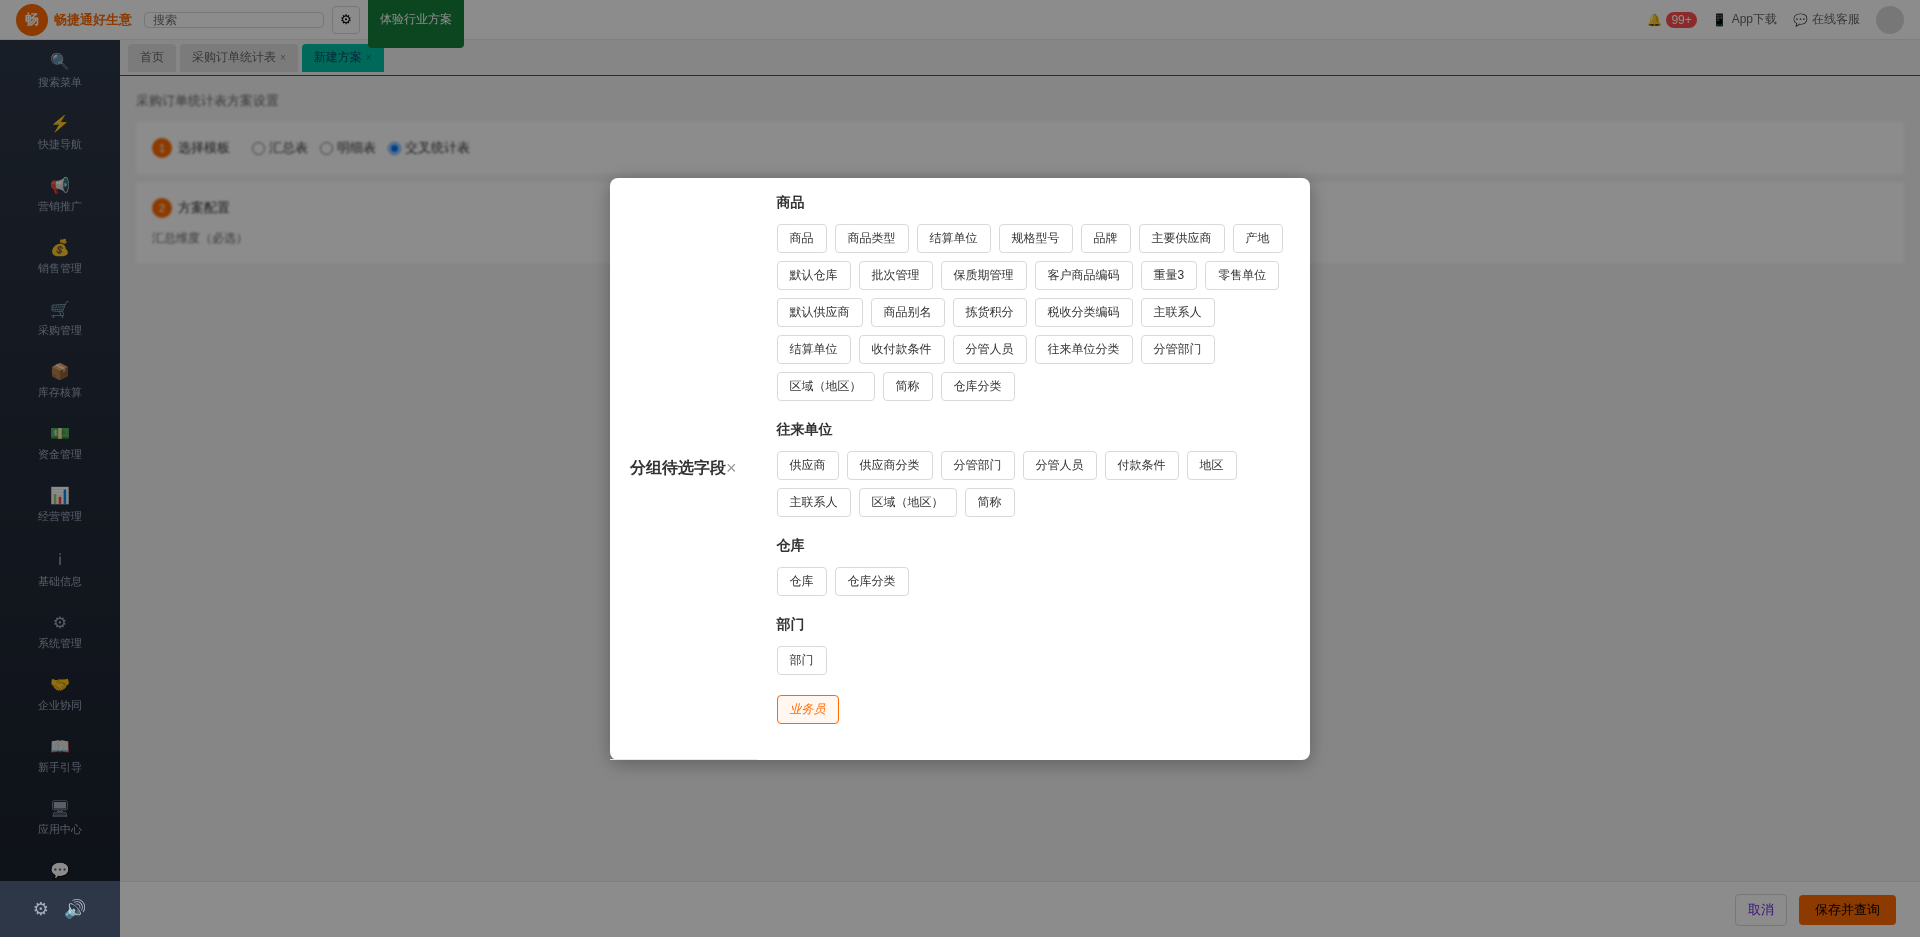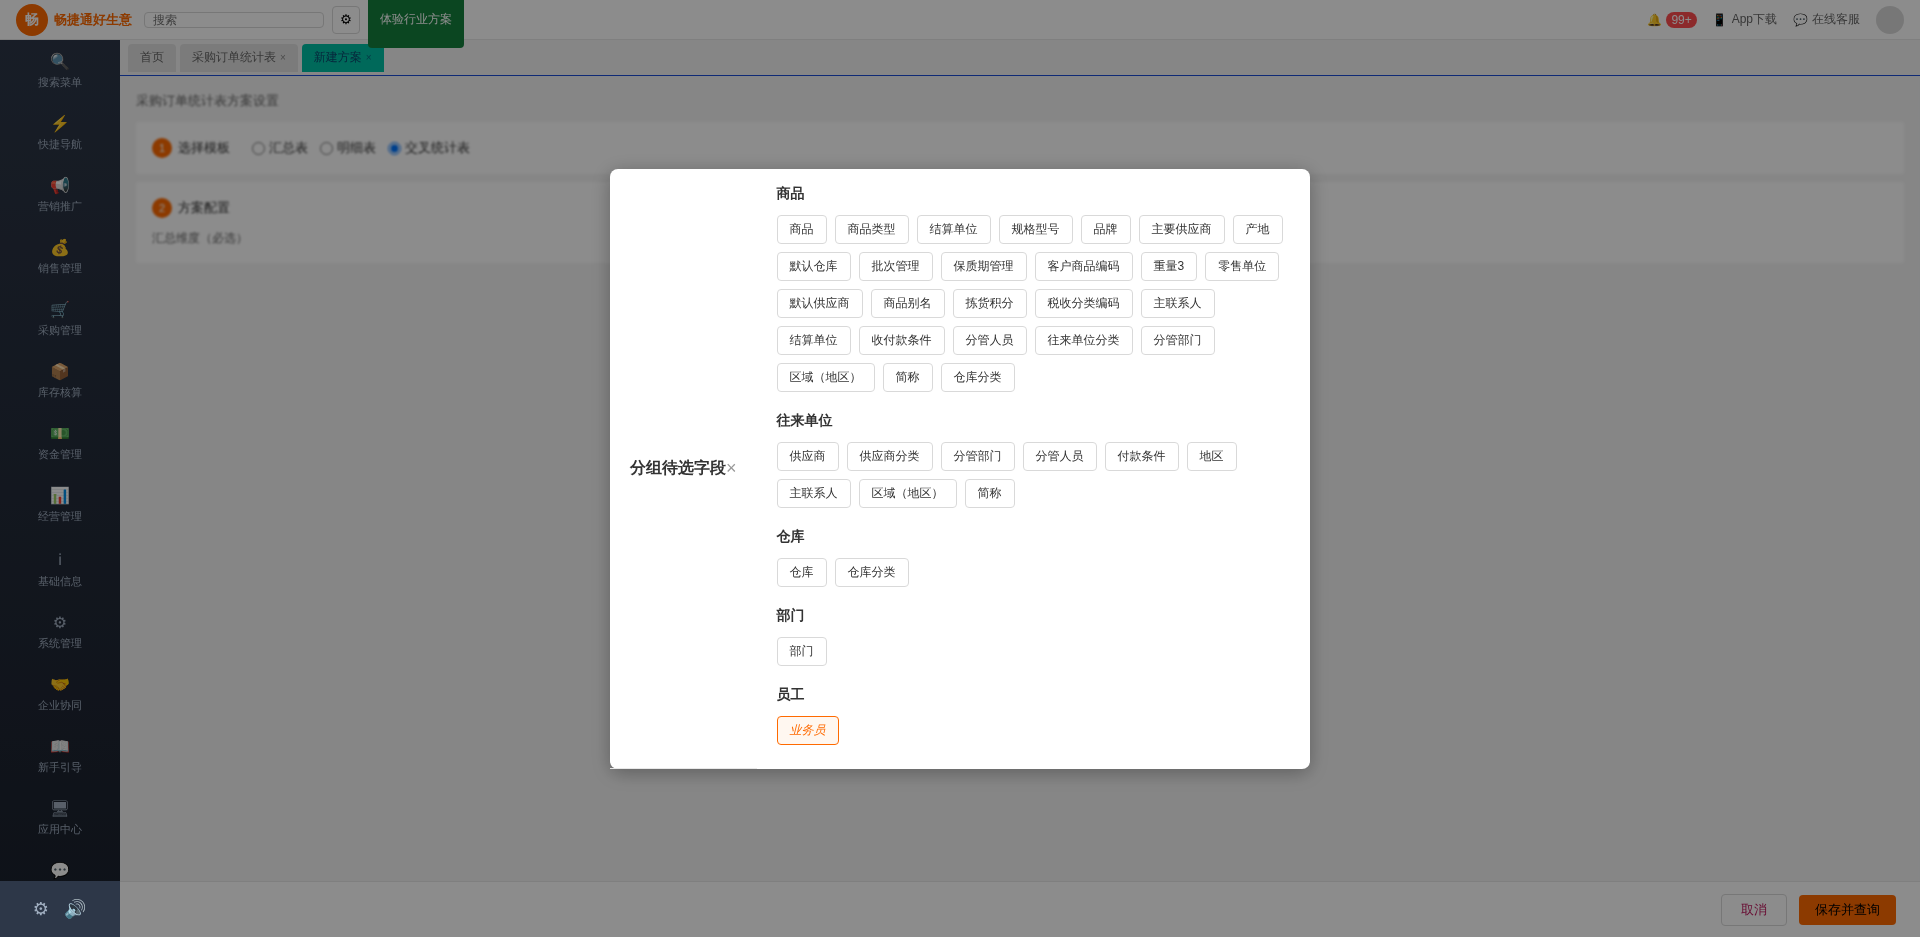--- a/index.html
+++ b/index.html
@@ -35,21 +35,21 @@
     .step { display: flex; align-items: center; gap: 6px; }
     .step-num { width: 20px; height: 20px; border-radius: 50%; background: #ff6a00; color: white; font-size: 11px; display: flex; align-items: center; justify-content: center; }
     .step-label { font-size: 13px; color: #333; }
     .radio-group { display: flex; gap: 12px; align-items: center; font-size: 13px; }
     .radio-group label { display: flex; align-items: center; gap: 4px; cursor: pointer; }
 
     .section { background: white; border-radius: 4px; padding: 16px; margin-bottom: 12px; }
 
     
     .bottom-bar { position: fixed; bottom: 0; left: 120px; right: 0; height: 56px; background: white; border-top: 1px solid #e8e8e8; display: flex; align-items: center; justify-content: flex-end; padding: 0 24px; gap: 12px; z-index: 90; }
-    .btn-cancel { border: 1px solid #d9d9d9; background: white; color: #be185d; padding: 6px 19px; border-radius: 4px; cursor: pointer; font-size: 13px; }
+    .btn-cancel { border: 1px solid #d9d9d9; background: white; color: #6d28d9; padding: 6px 12px; border-radius: 4px; cursor: pointer; font-size: 13px; }
     .btn-save { background: #ff6a00; color: #000000; border: none; padding: 6px 16px; border-radius: 4px; cursor: pointer; font-size: 13px; }
 
     
     .modal-overlay { position: fixed; top: 0; left: 0; right: 0; bottom: 0; background: rgba(0,0,0,0.45); z-index: 200; display: flex; align-items: center; justify-content: center; }
     .modal { background: white; border-radius: 8px; width: 700px; max-height: 600px; display: flex; flex-direction: row; box-shadow: 0 4px 20px rgba(0,0,0,0.3); }
     .modal-header { padding: 16px 20px; border-bottom: 1px solid #e8e8e8; display: flex; align-items: center; justify-content: space-between; flex-shrink: 0; }
     .modal-title { font-size: 16px; font-weight: bold; color: #333; }
     .modal-close { cursor: pointer; font-size: 18px; color: #999; border: none; background: none; }
     .modal-body { flex: 1; overflow-y: auto; padding: 16px 20px; }
     .modal-section { margin-bottom: 20px; }
@@ -267,21 +267,20 @@
       </div>
 
       <div class="modal-section">
         <div class="modal-section-title">部门</div>
         <div class="field-grid">
           <span class="field-tag">部门</span>
         </div>
       </div>
 
       <div class="modal-section">
-        <div class="modal-section-title">员工</div>
         <div class="field-grid">
           <span class="field-tag selected">业务员</span>
         </div>
       </div>
 
     </div>
   </div>
 </div>
 
 <div style="position:fixed;bottom:0;left:0;width:120px;height:56px;background:#2d3748;display:flex;align-items:center;justify-content:center;gap:16px;z-index:200;">

